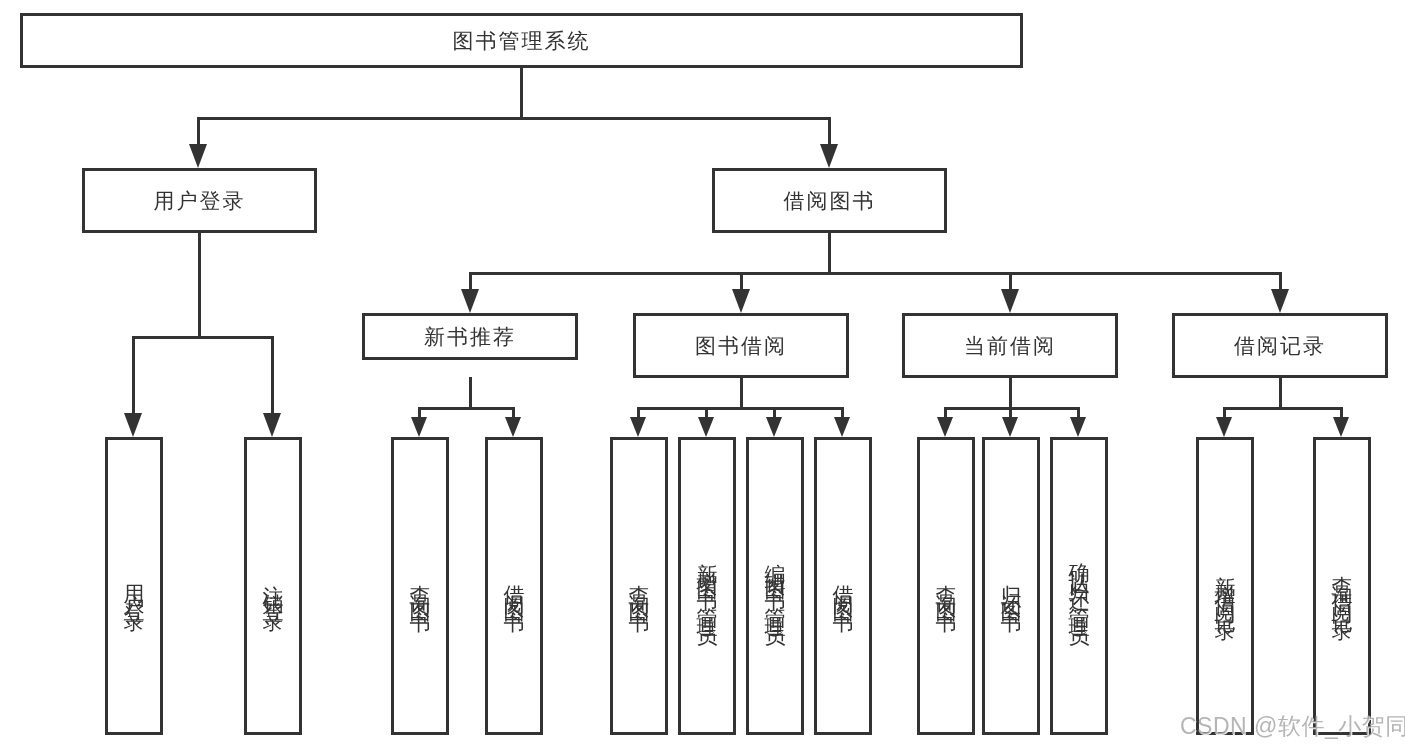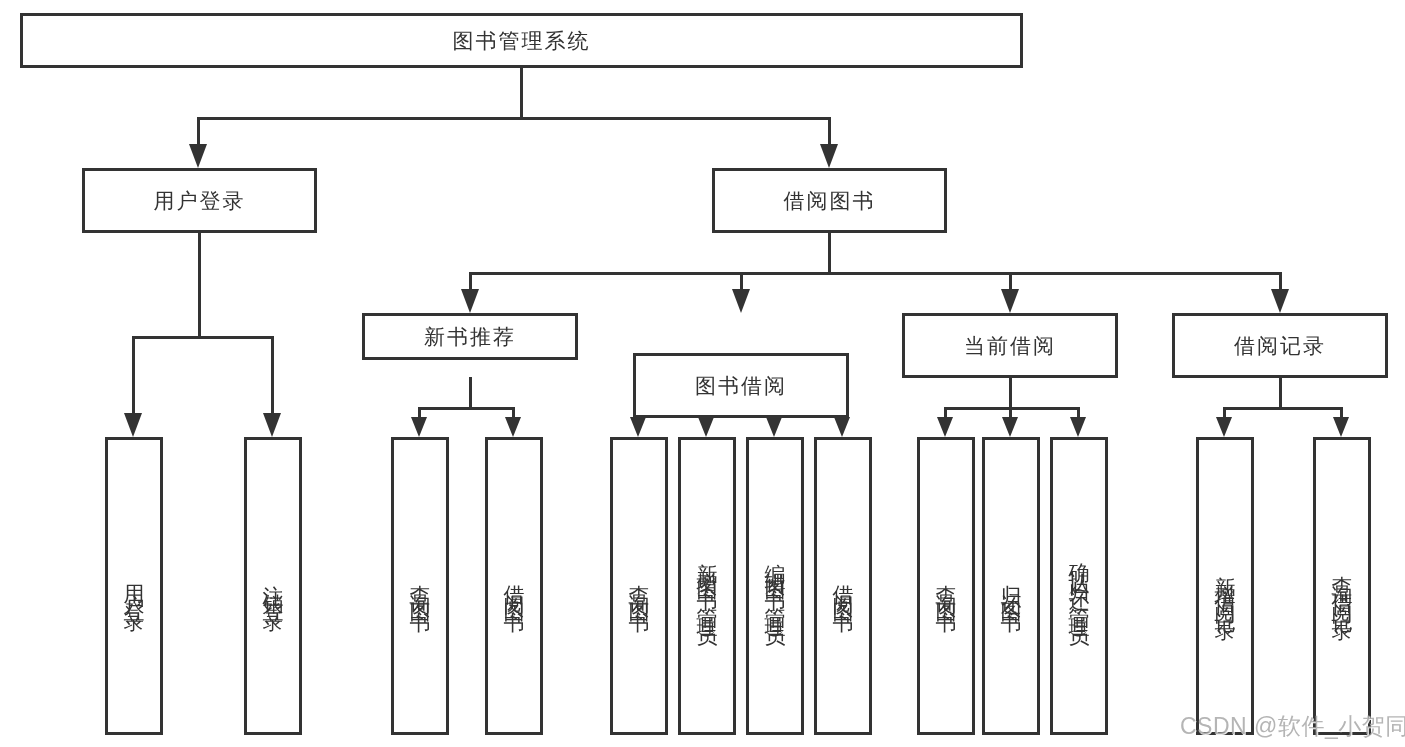--- a/index.html
+++ b/index.html
@@ -92,21 +92,21 @@
   <div class="line" style="left:469px;  top:272px; width:3px; height:22px;"></div>
   <div class="arr" style="left:461px;  top:289px;"></div>
   <div class="line" style="left:740px;  top:272px; width:3px; height:22px;"></div>
   <div class="arr" style="left:732px;  top:289px;"></div>
   <div class="line" style="left:1009px; top:272px; width:3px; height:22px;"></div>
   <div class="arr" style="left:1001px; top:289px;"></div>
   <div class="line" style="left:1279px; top:272px; width:3px; height:22px;"></div>
   <div class="arr" style="left:1271px; top:289px;"></div>
 
   <div class="box" style="left:362px; top:313px; width:216px; height:47px;">新书推荐</div>
-  <div class="box" style="left:633px; top:313px; width:216px; height:65px;margin-top:40px;">图书借阅</div>
+  <div class="box" style="left:633px; top:313px; width:216px; height:65px;">图书借阅</div>
   <div class="box" style="left:1172px; top:313px; width:216px; height:65px;">借阅记录</div>
   <div class="box" style="left:902px; top:313px; width:216px; height:65px;">当前借阅</div>
 
   <div class="line" style="left:469px; top:377px; width:3px; height:32px;"></div>
   <div class="line" style="left:418px; top:407px; width:97px; height:3px;"></div>
   <div class="line" style="left:418px; top:407px; width:3px; height:12px;"></div>
   <div class="arr-s" style="left:411px; top:417px;"></div>
   <div class="line" style="left:512px; top:407px; width:3px; height:12px;"></div>
   <div class="arr-s" style="left:505px; top:417px;"></div>
 

